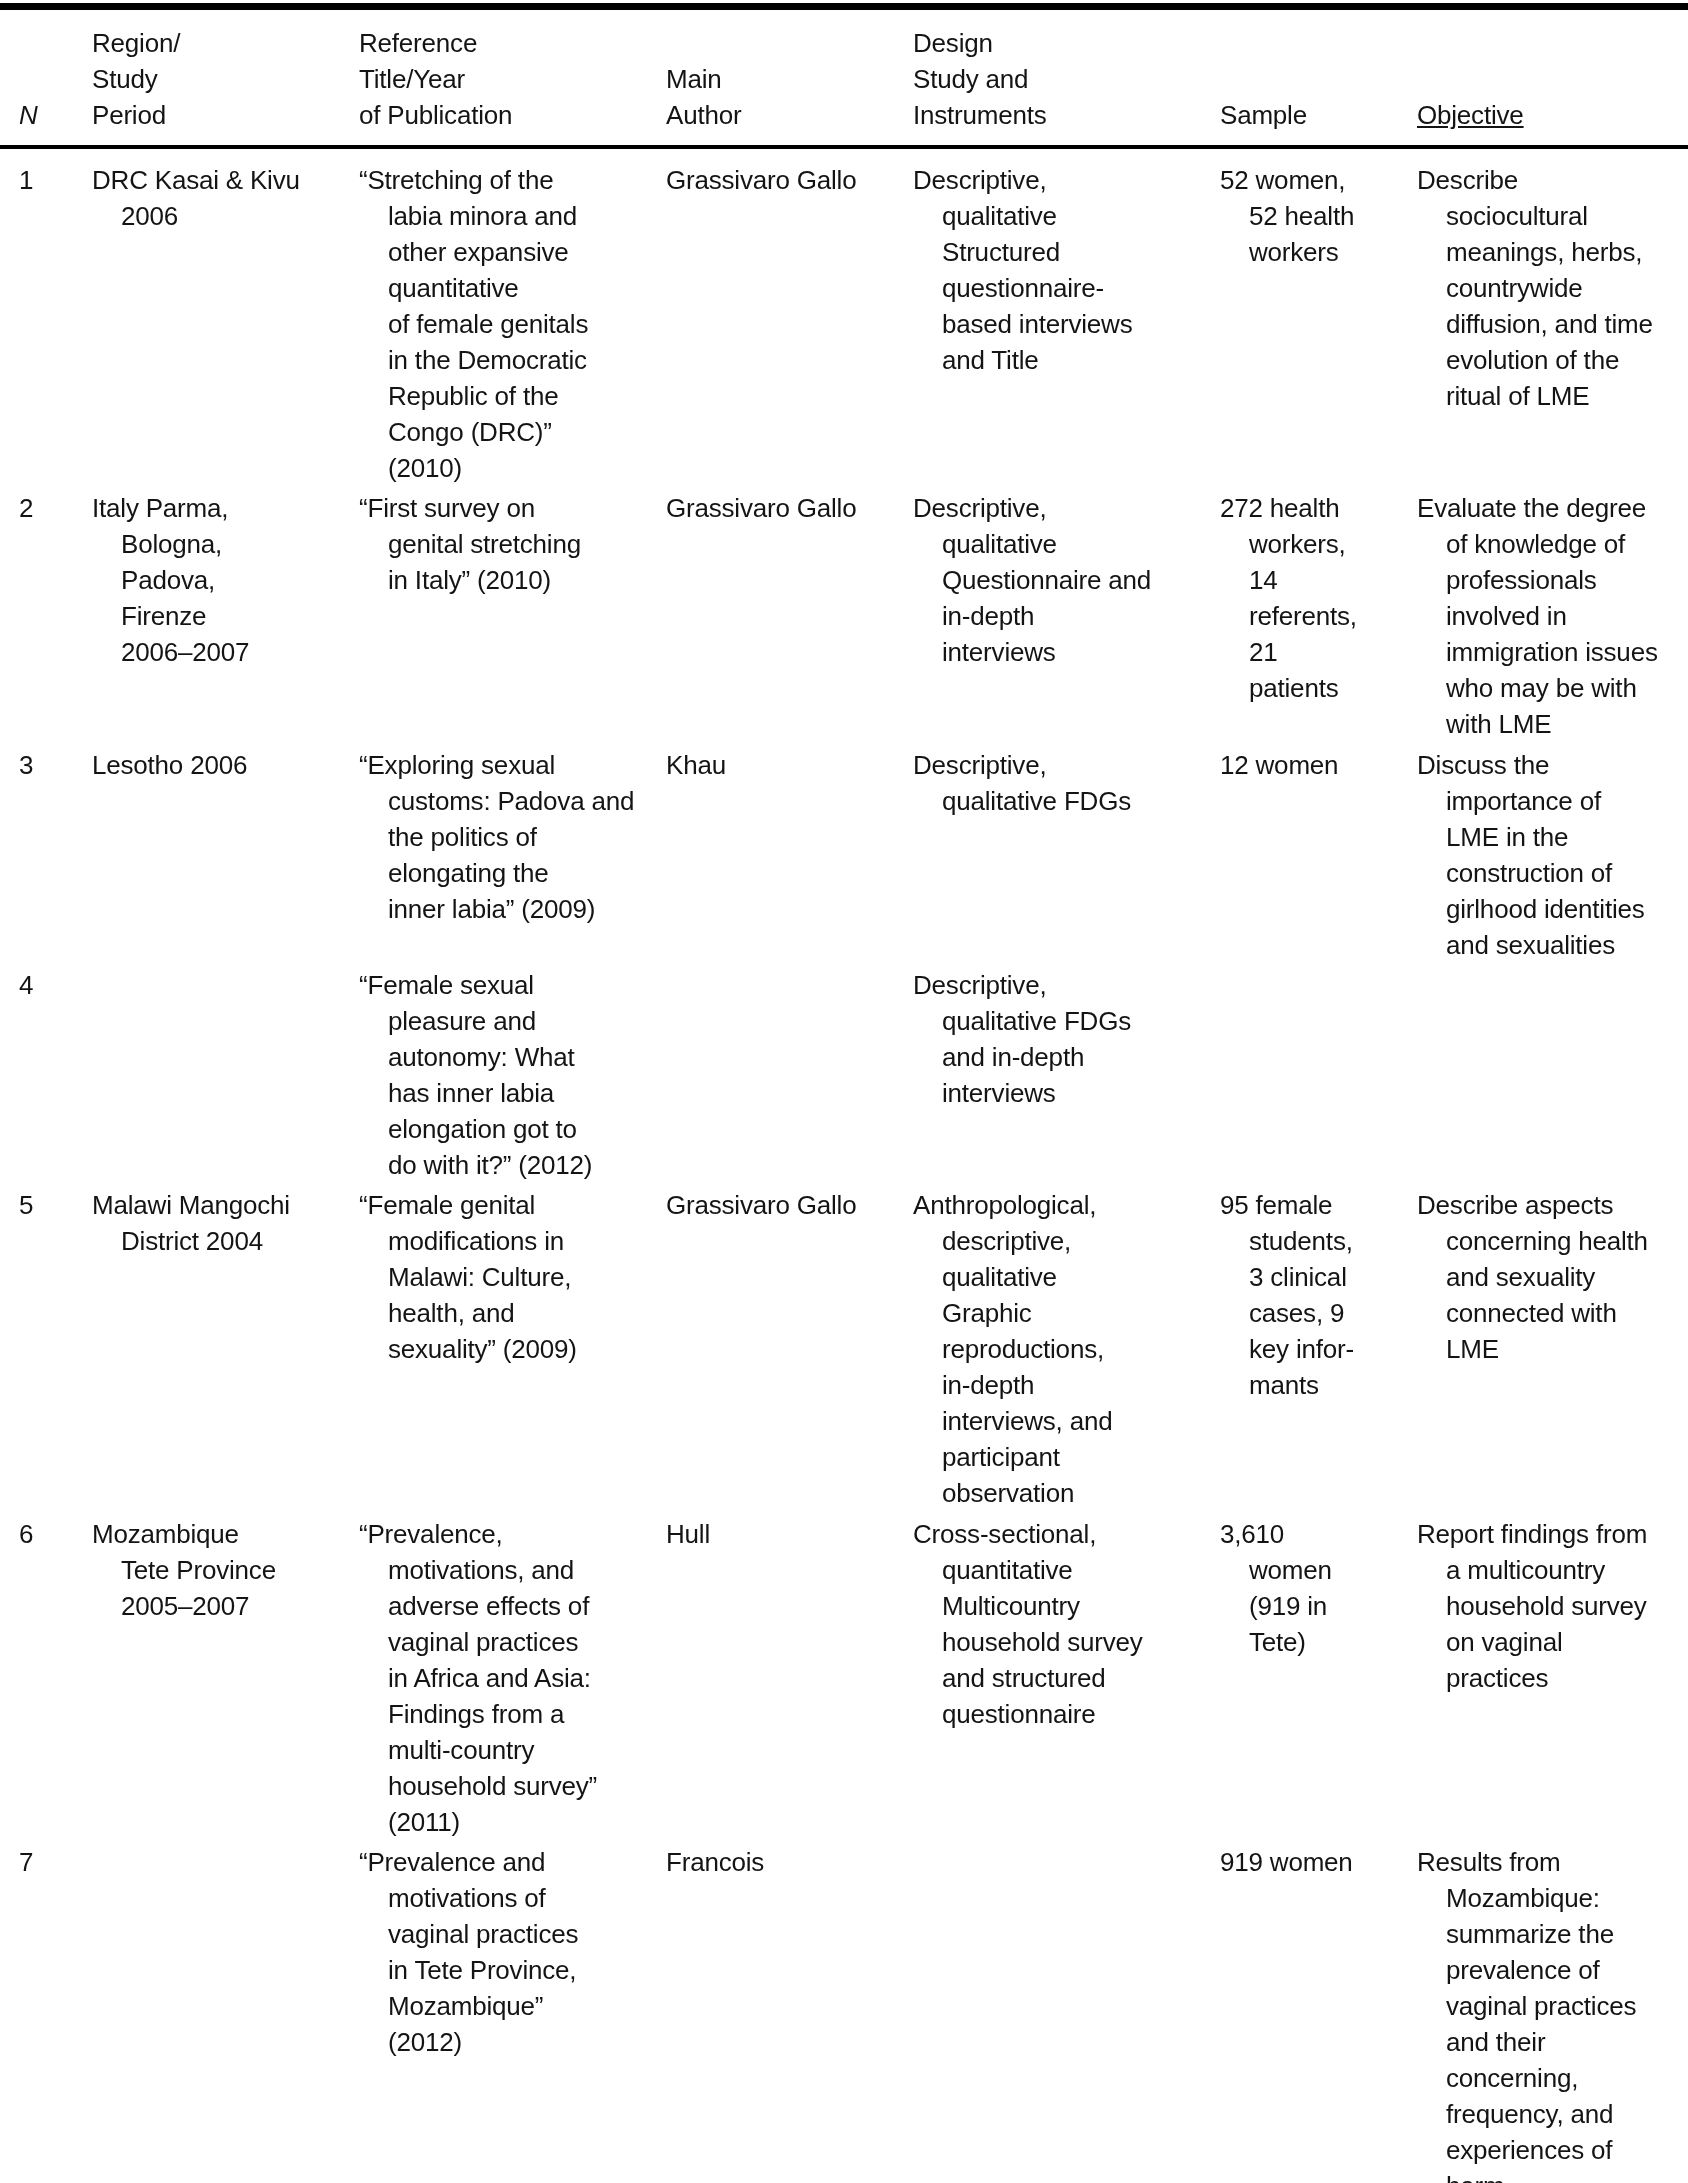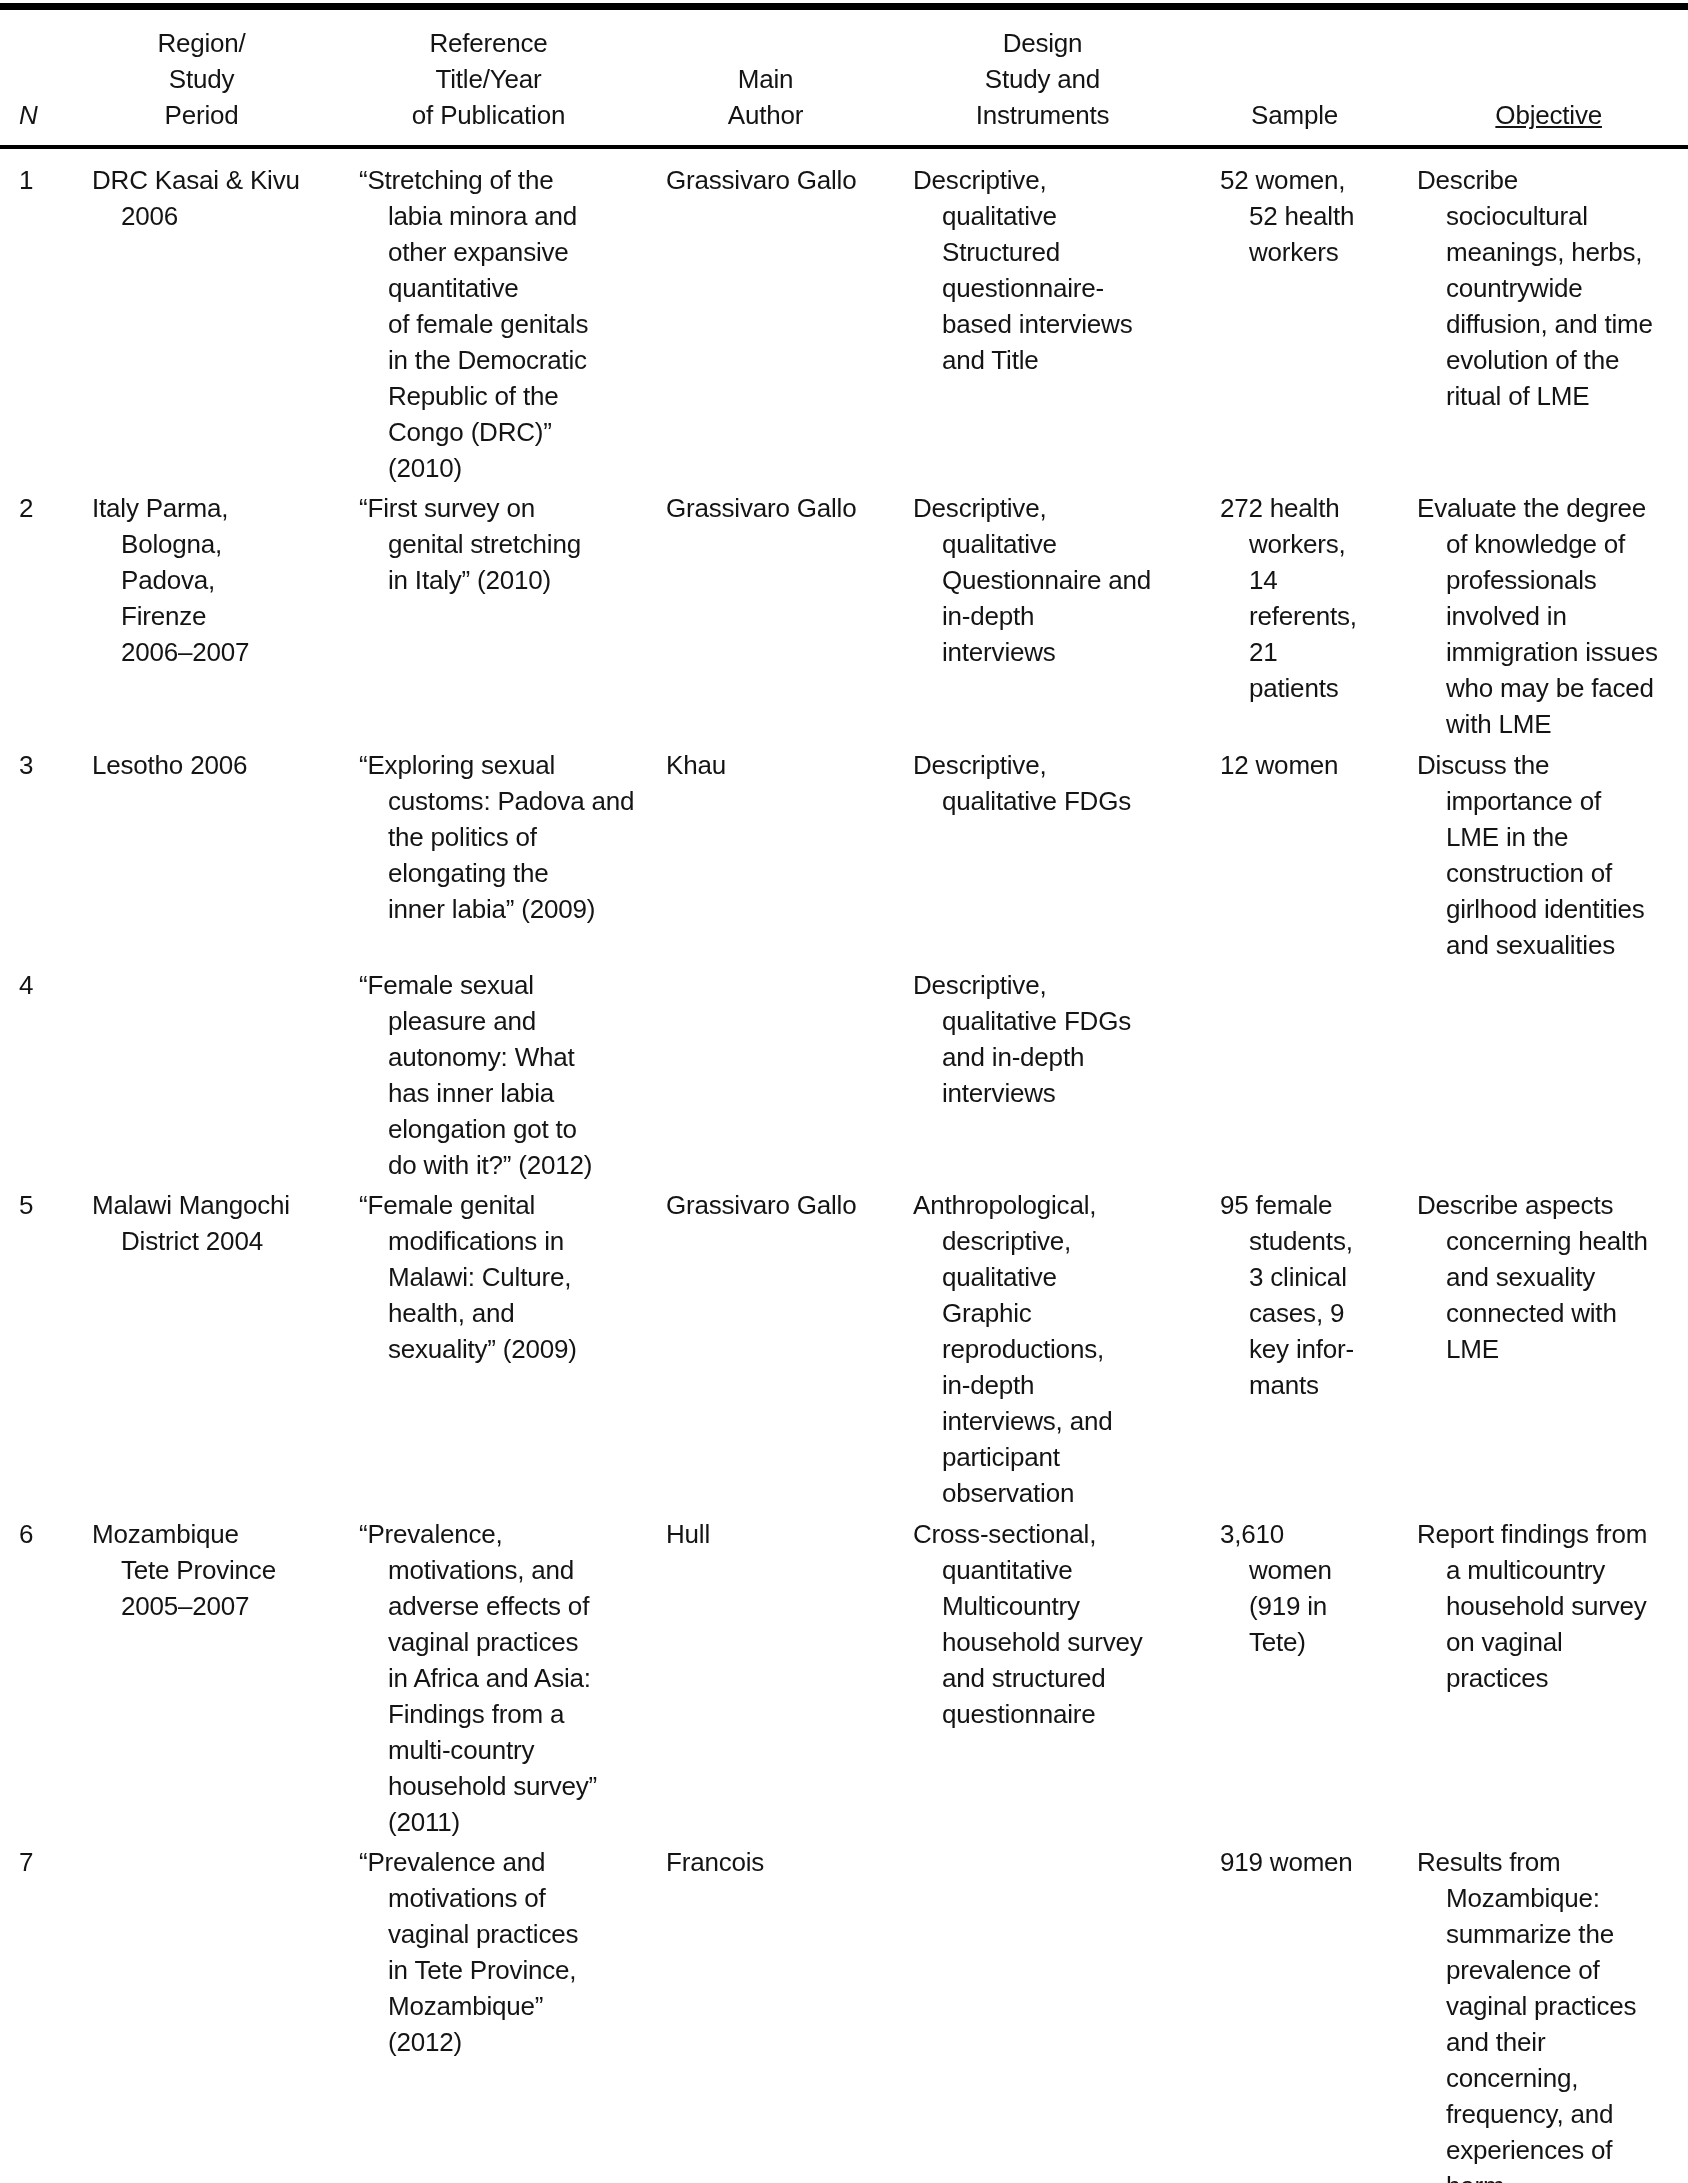--- a/index.html
+++ b/index.html
@@ -25,21 +25,21 @@
   col.c-n         { width: 92px; }
   col.c-region    { width: 267px; }
   col.c-reference { width: 307px; }
   col.c-author    { width: 247px; }
   col.c-design    { width: 307px; }
   col.c-sample    { width: 197px; }
   col.c-objective { width: 272px; }
 
   thead th {
     vertical-align: bottom;
-    text-align: center;
+    text-align: left;
     font-weight: normal;
     padding: 0 48px 11.4px 0;
     border-bottom: 4.4px solid #000000;
   }
   thead th.col-n {
     text-align: left;
     font-style: italic;
     padding: 0 0 11.4px 19px;
   }
   thead th.col-objective { padding-right: 8.7px; text-decoration: underline; }
@@ -181,21 +181,21 @@
             <div class="line">referents,</div>
             <div class="line">21</div>
             <div class="line">patients</div>
           </td>
           <td class="col-objective">
             <div class="line">Evaluate the degree</div>
             <div class="line">of knowledge of</div>
             <div class="line">professionals</div>
             <div class="line">involved in</div>
             <div class="line">immigration issues</div>
-            <div class="line">who may be faced</div>
+            <div class="line">who may be with</div>
             <div class="line">with LME</div>
           </td>
         </tr>
         <tr>
           <td class="col-n">
             <div class="line">3</div>
           </td>
           <td class="col-region">
             <div class="line">Lesotho 2006</div>
           </td>

